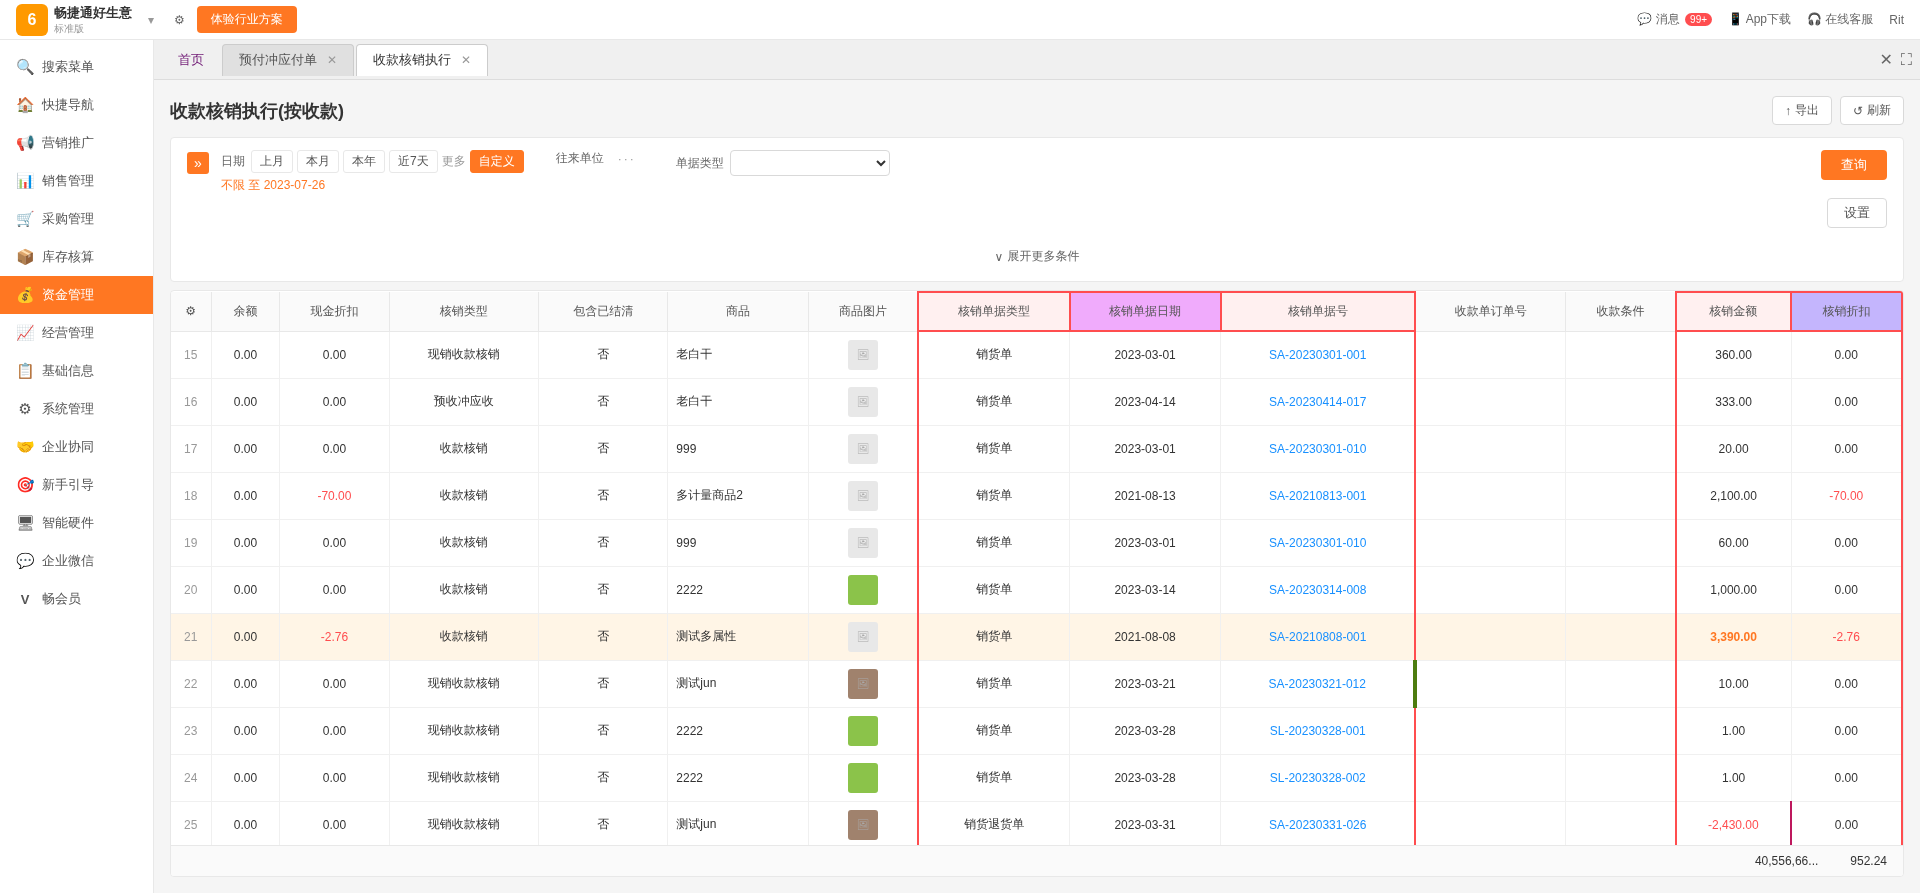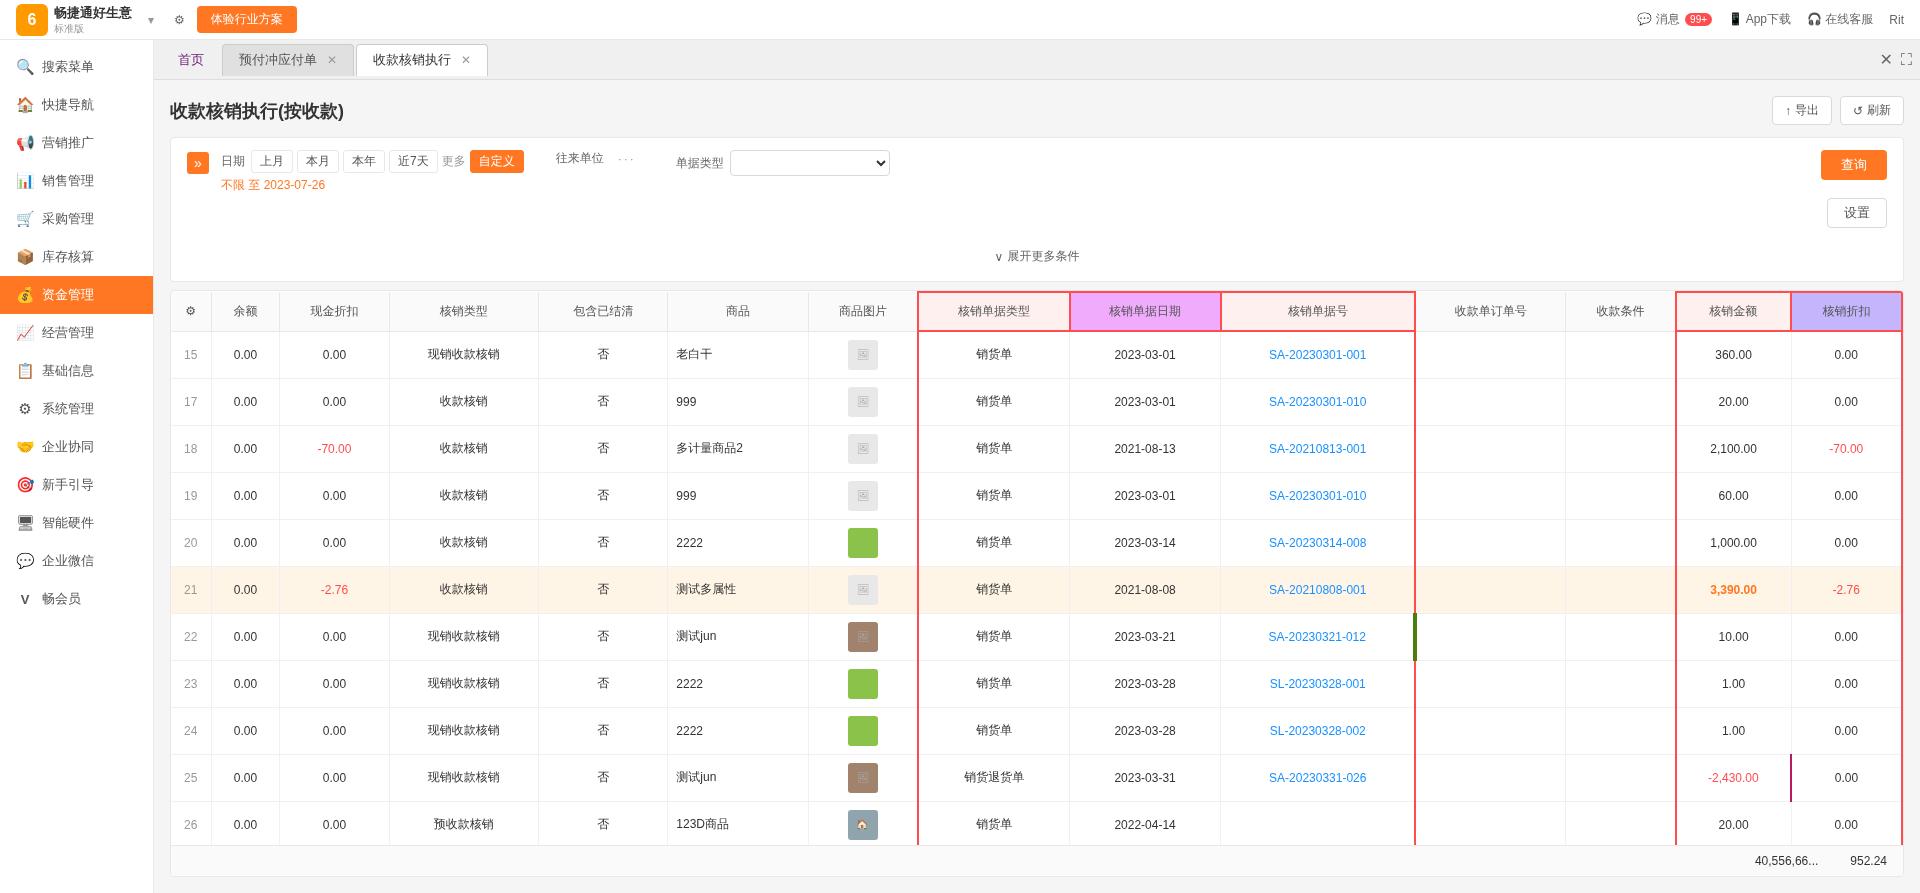--- a/index.html
+++ b/index.html
@@ -293,20 +293,42 @@
       <td style="border-left:1px solid #f0f0f0;border-right:1px solid #f0f0f0;">2023-03-01</td>
       <td style="border-right:2px solid #ff4d4f;"><a class="link-text">SA-20230301-001</a></td>
       <td></td>
       <td></td>
       <td style="border-left:2px solid #ff4d4f;border-right:1px solid #f0f0f0;" class="">
         360.00
       </td>
       <td style="border-right:2px solid #ff4d4f;" class="">0.00</td>
     </tr>
                 <tr>
+      <td style="color:#999;">16</td>
+      <td>0.00</td>
+      <td class="">0.00</td>
+      <td>预收冲应收</td>
+      <td>否</td>
+      <td style="text-align:left;">老白干</td>
+      <td>
+        <div class="img-placeholder ">
+          🖼
+        </div>
+      </td>
+      <td style="border-left:2px solid #ff4d4f;border-right:1px solid #f0f0f0;">销货单</td>
+      <td style="border-left:1px solid #f0f0f0;border-right:1px solid #f0f0f0;">2023-04-14</td>
+      <td style="border-right:2px solid #ff4d4f;"><a class="link-text">SA-20230414-017</a></td>
+      <td></td>
+      <td></td>
+      <td style="border-left:2px solid #ff4d4f;border-right:1px solid #f0f0f0;" class="">
+        333.00
+      </td>
+      <td style="border-right:2px solid #ff4d4f;" class="">0.00</td>
+    </tr>
+                <tr>
       <td style="color:#999;">17</td>
       <td>0.00</td>
       <td class="">0.00</td>
       <td>收款核销</td>
       <td>否</td>
       <td style="text-align:left;">999</td>
       <td>
         <div class="img-placeholder ">
           🖼
         </div>

